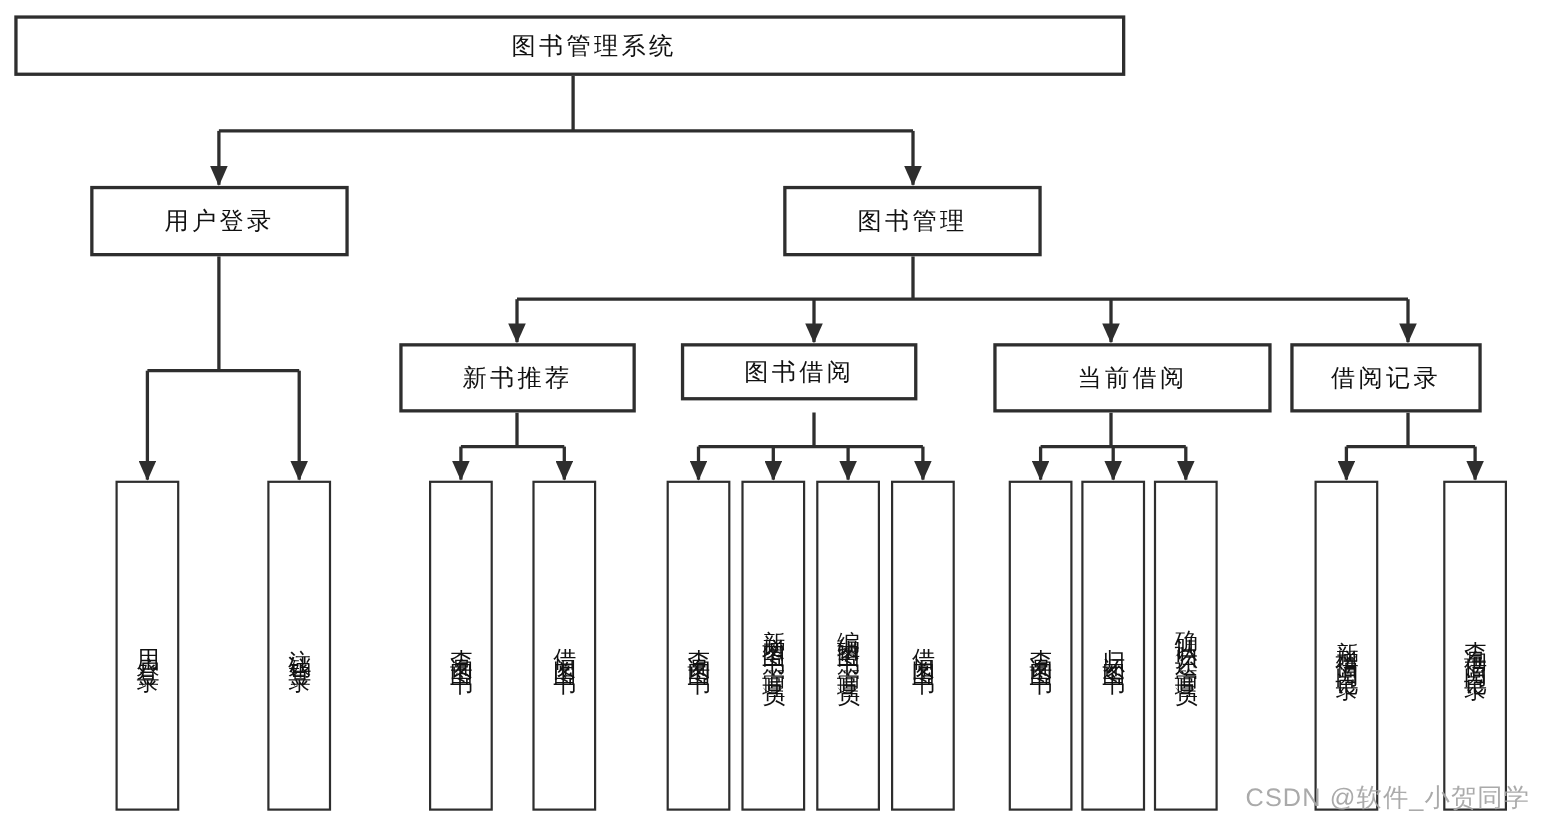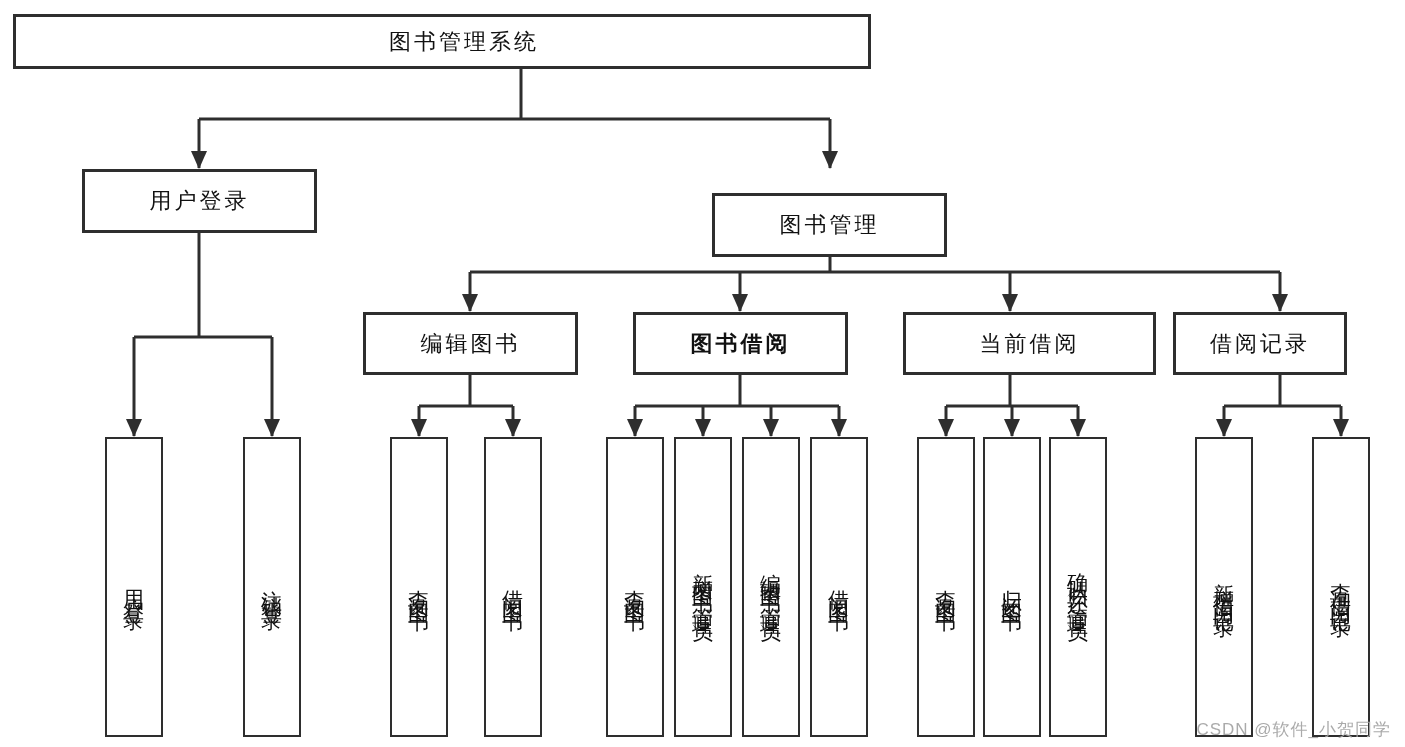--- a/index.html
+++ b/index.html
@@ -23,34 +23,34 @@
     display:flex;align-items:center;justify-content:center;
     font-size:22px;letter-spacing:3px;white-space:nowrap;
   }
   .leaf{top:437px;width:58px;height:300px;border-width:2.5px;}
   .vtext{
     writing-mode:vertical-rl;text-orientation:mixed;
     font-size:21px;letter-spacing:7px;line-height:1;
     max-height:292px;
   }
   
-  .n-root   {left:13px;  top:14px; width:858px;height:55px;padding-left:44px;}
+  .n-root   {left:13px;  top:14px; width:1010px;height:55px;padding-left:44px;}
   .n-login  {left:82px;  top:169px;width:235px; height:64px;}
-  .n-mgmt   {left:712px; top:169px;width:235px; height:64px;margin-top:24px;}
+  .n-mgmt   {left:712px; top:169px;width:235px; height:64px;}
   .n-newbook{left:363px; top:312px;width:215px; height:63px;}
-  .n-borrow {left:633px; top:312px;width:215px; height:63px;font-weight:bold;}
+  .n-borrow {left:619px; top:312px;width:215px; height:52px;}
   .n-current{left:903px; top:312px;width:253px; height:63px;}
   .n-records{left:1173px;top:312px;width:174px; height:63px;}
   .lf-1{left:105px}.lf-2{left:243px}.lf-3{left:390px}.lf-4{left:484px}
   .lf-5{left:606px}.lf-6{left:674px}.lf-7{left:742px}.lf-8{left:810px}
   .lf-9{left:917px}.lf-10{left:983px}.lf-11{left:1049px}
   .lf-12{left:1195px}.lf-13{left:1312px}
   .watermark{
     position:absolute;right:14px;bottom:6px;
-    font-size:17px;letter-spacing:1px;color:var(--watermark);opacity:.95;
+    font-size:23px;letter-spacing:1px;color:var(--watermark);opacity:.95;
   }
 </style>
 </head>
 <body>
 
 <svg class="connectors" viewBox="0 0 1405 747" xmlns="http://www.w3.org/2000/svg" aria-hidden="true">
   <defs>
     <marker id="arw" viewBox="0 0 18 16" refX="17" refY="8" markerWidth="18" markerHeight="16" markerUnits="userSpaceOnUse" orient="auto">
       <path class="arrowhead" d="M0,0 L18,8 L0,16 Z"></path>
     </marker>
@@ -86,21 +86,21 @@
     <line class="arrowline" x1="1224" y1="406" x2="1224" y2="436" marker-end="url(#arw)"></line>
     <line class="arrowline" x1="1341" y1="406" x2="1341" y2="436" marker-end="url(#arw)"></line>
   </g>
 </svg>
 
 <div class="box n-root">图书管理系统</div>
 
 <div class="box n-login">用户登录</div>
 <div class="box n-mgmt">图书管理</div>
 
-<div class="box n-newbook">编辑图书</div>
+<div class="box n-newbook">新书推荐</div>
 <div class="box n-borrow">图书借阅</div>
 <div class="box n-current">当前借阅</div>
 <div class="box n-records">借阅记录</div>
 
 <div class="box leaf lf-1">
   <span class="vtext">用户登录</span>
 </div>
 <div class="box leaf lf-2">
   <span class="vtext">注销登录</span>
 </div>

